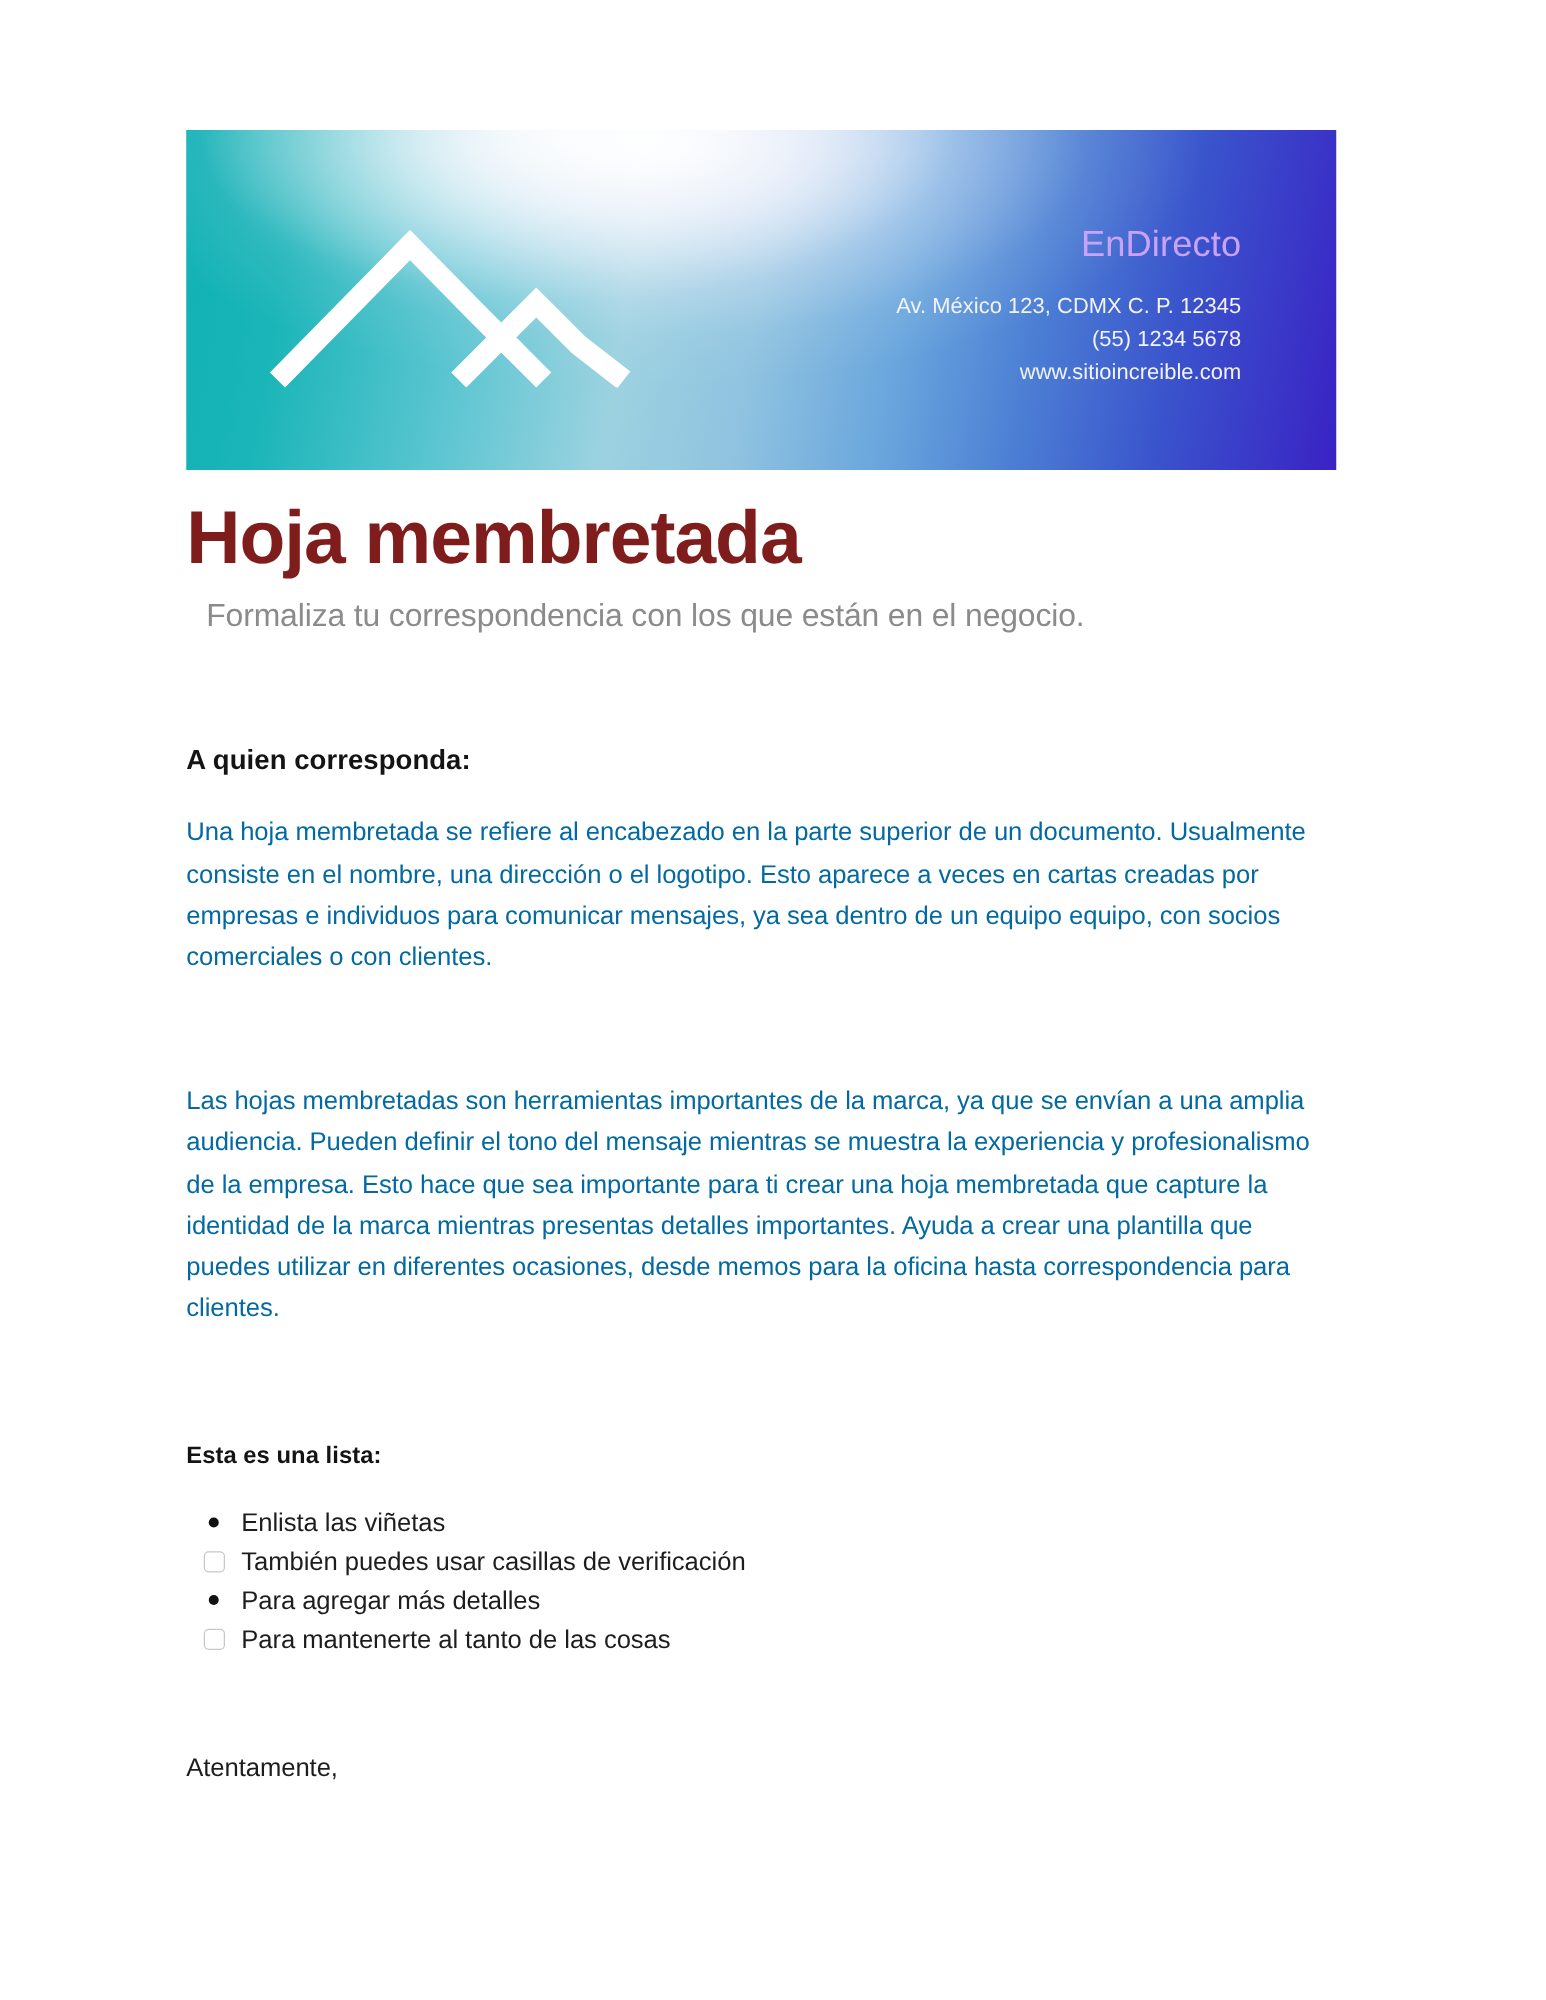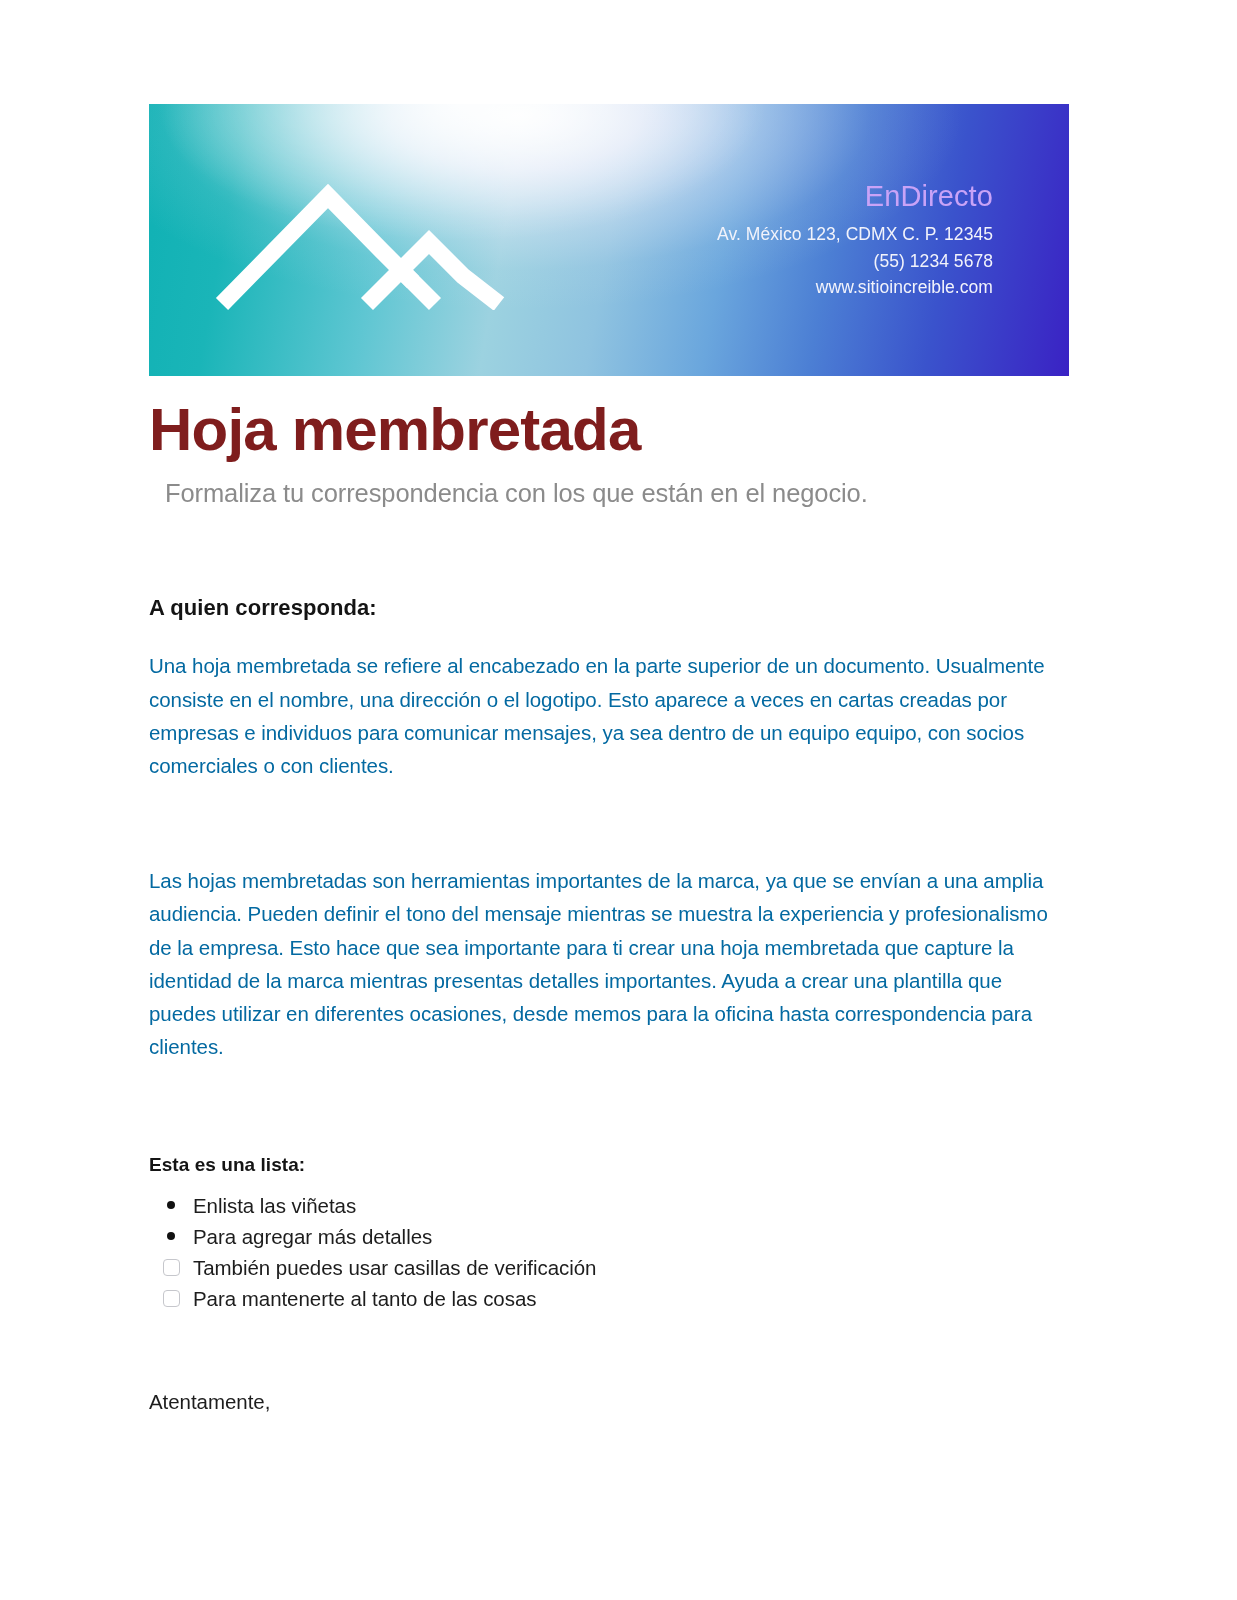--- a/index.html
+++ b/index.html
@@ -76,21 +76,21 @@
     right: 76px;
     top: 78px;
     text-align: right;
     line-height: 1.0;
   }
   .company-name {
     font-size: 29px;
     font-weight: 400;
     color: #c9a3f7;
     letter-spacing: 0.1px;
-    margin-bottom: 15px;
+    margin-bottom: 25px;
   }
   .company-line {
     font-size: 17.5px;
     font-weight: 400;
     color: #f2f3fb;
     letter-spacing: 0.05px;
     margin-top: 9px;
   }
 
   
@@ -138,21 +138,21 @@
 
   .list-heading {
     margin-top: 90px;
     font-size: 19px;
     font-weight: 700;
     color: #141414;
     letter-spacing: 0.05px;
   }
 
   .item-list {
-    margin-top: 14px;
+    margin-top: 27px;
     list-style: none;
     padding: 0;
   }
   .item-row {
     display: flex;
     align-items: center;
     font-size: 20.5px;
     color: #1d1d1d;
     line-height: 1.52;
     letter-spacing: -0.05px;
@@ -229,29 +229,29 @@
 
     <ul class="item-list">
       <li class="item-row">
         <span class="marker">
             <span class="bullet-dot"></span>
           </span>
         <span class="item-text">Enlista las viñetas</span>
       </li>
       <li class="item-row">
         <span class="marker">
+            <span class="checkbox-box"></span>
+          </span>
+        <span class="item-text">También puedes usar casillas de verificación</span>
+      </li>
+      <li class="item-row">
+        <span class="marker">
             <span class="bullet-dot"></span>
           </span>
         <span class="item-text">Para agregar más detalles</span>
-      </li>
-      <li class="item-row">
-        <span class="marker">
-            <span class="checkbox-box"></span>
-          </span>
-        <span class="item-text">También puedes usar casillas de verificación</span>
       </li>
       <li class="item-row">
         <span class="marker">
             <span class="checkbox-box"></span>
           </span>
         <span class="item-text">Para mantenerte al tanto de las cosas</span>
       </li>
     </ul>
 
     <div class="closing">Atentamente,</div>

